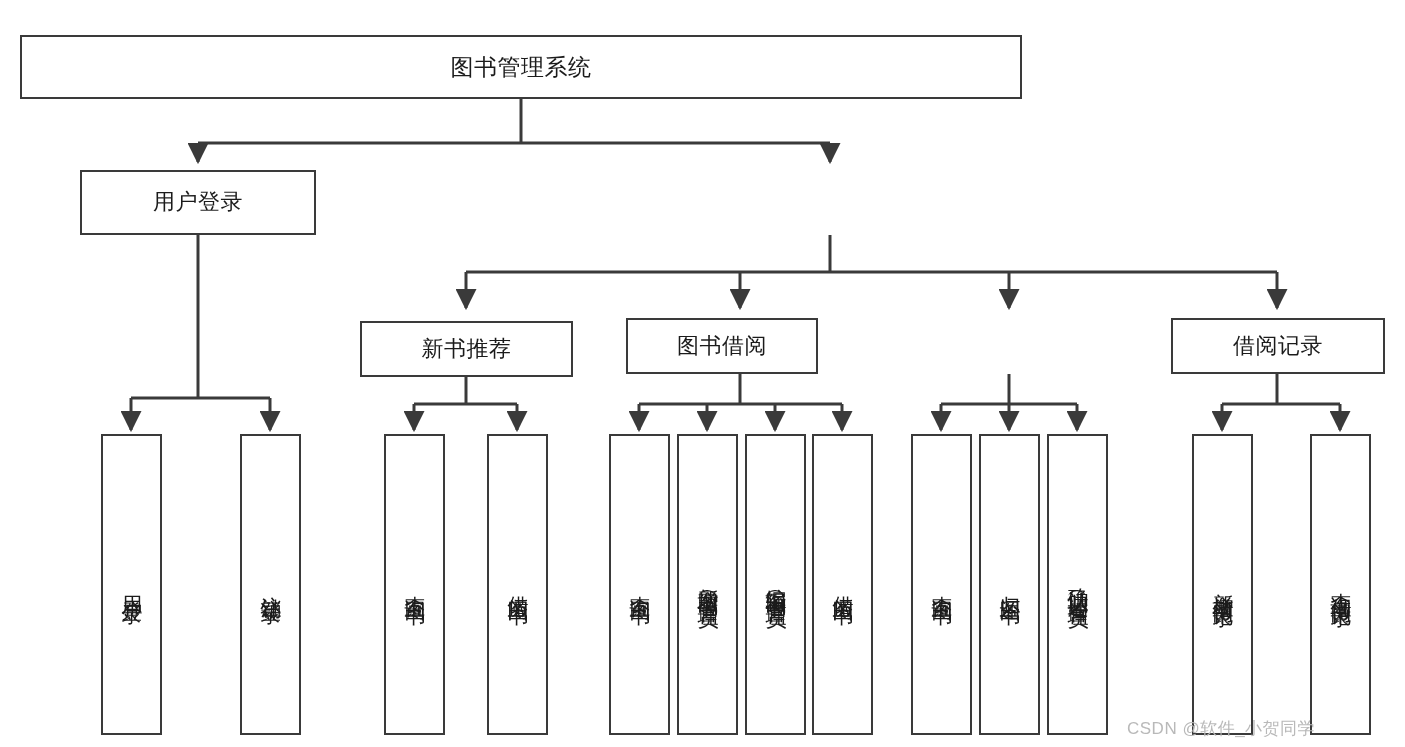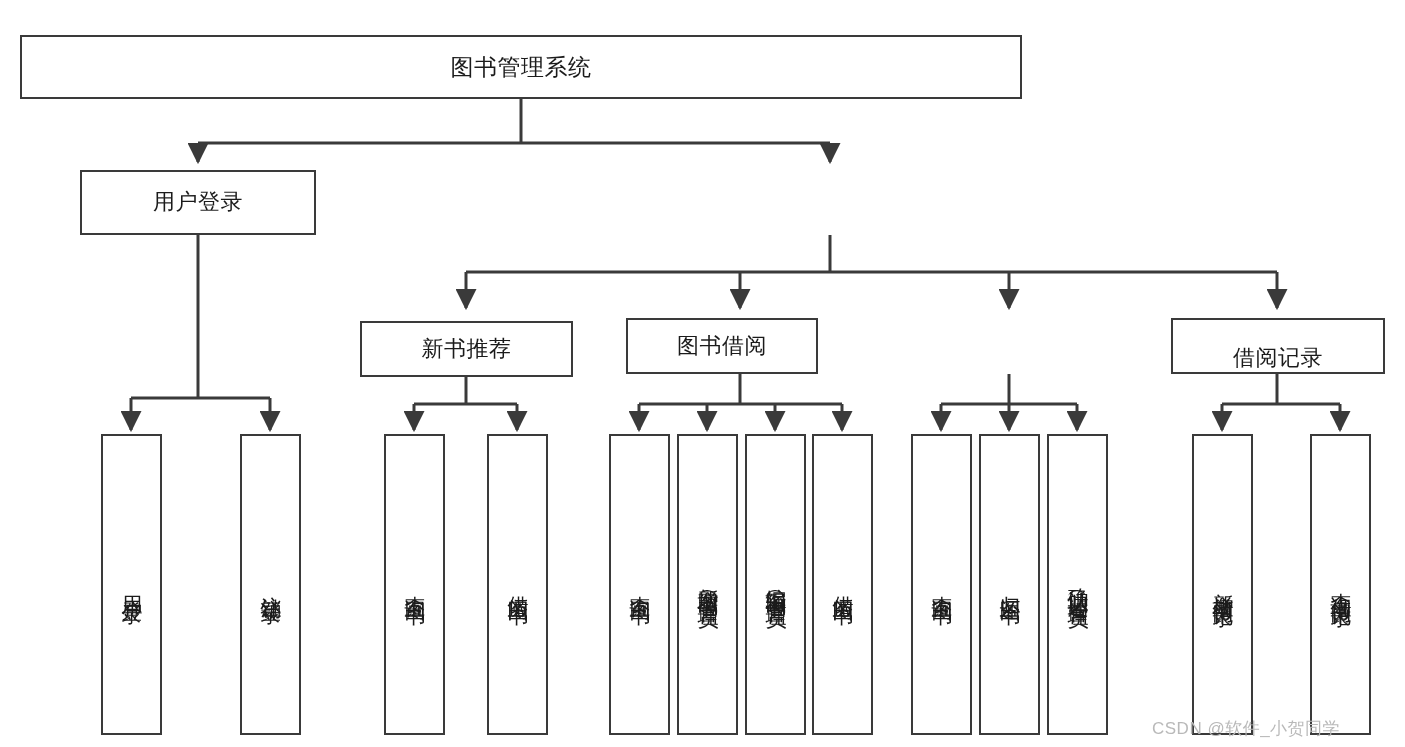--- a/index.html
+++ b/index.html
@@ -139,21 +139,21 @@
 
   <div class="node horiz" style="left:360px; top:321px; width:213px; height:56px;">
     <span class="label">新书推荐</span>
   </div>
 
   <div class="node horiz" style="left:626px; top:318px; width:192px; height:56px;">
     <span class="label">图书借阅</span>
   </div>
 
 
-  <div class="node horiz" style="left:1171px; top:318px; width:214px; height:56px;align-items:flex-end;">
+  <div class="node horiz" style="left:1171px; top:318px; width:214px; height:56px;">
     <span class="label">借阅记录</span>
   </div>
 
   <div class="node vert" style="left:101px; top:434px; width:61px; height:301px;">
     <span class="label">用户登录</span>
   </div>
 
   <div class="node vert" style="left:240px; top:434px; width:61px; height:301px;">
     <span class="label">注销登录</span>
   </div>
@@ -195,15 +195,15 @@
   </div>
 
   <div class="node vert" style="left:1192px; top:434px; width:61px; height:301px;">
     <span class="label">新增借阅记录</span>
   </div>
 
   <div class="node vert" style="left:1310px; top:434px; width:61px; height:301px;">
     <span class="label">查询借阅记录</span>
   </div>
 
-  <div class="watermark" style="left:1152px; top:717px;">CSDN @软件_小贺同学</div>
+  <div class="watermark" style="left:1127px; top:717px;">CSDN @软件_小贺同学</div>
 
 </div>
 
 </body></html>

